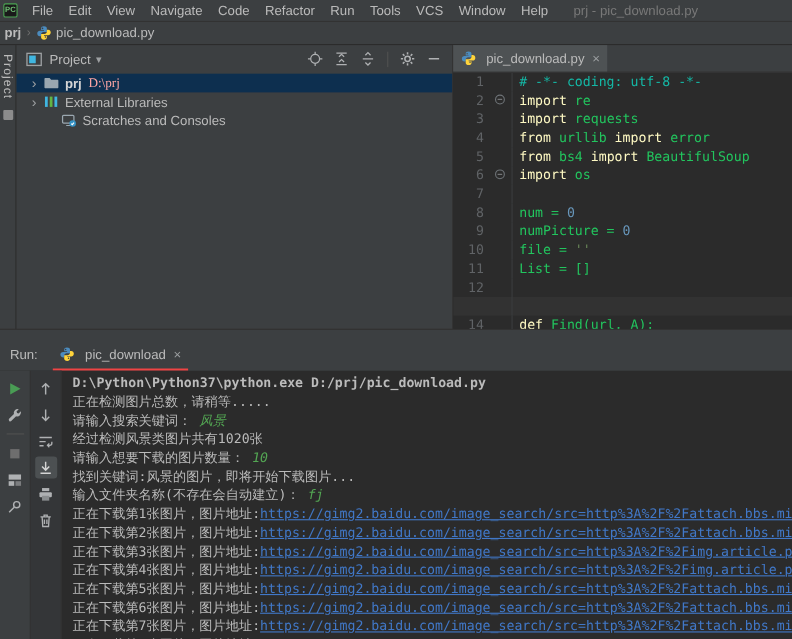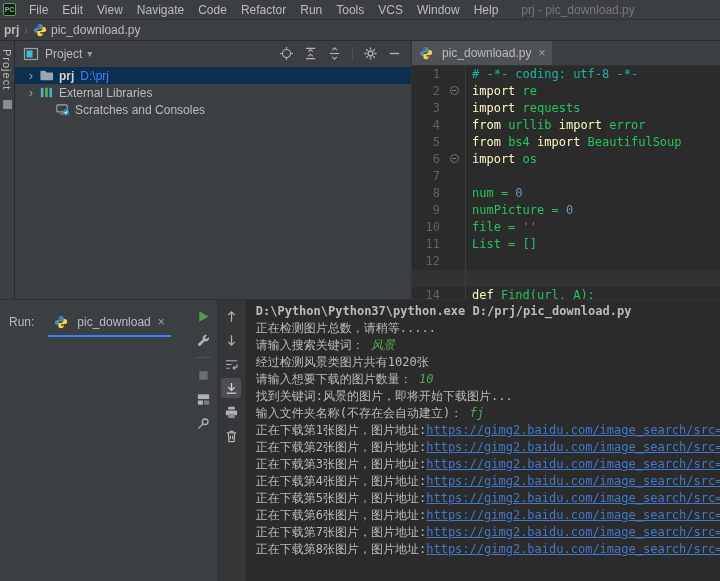--- a/index.html
+++ b/index.html
@@ -39,21 +39,21 @@
   .ph-icons { margin-left:auto; display:flex; align-items:center; gap:7px; }
   .ph-icons .tbtn { width:17px; height:17px; display:flex; align-items:center; justify-content:center; border-radius:3px; }
   .ph-divider { width:1px; height:14px; background:#515151; margin:0 2px; }
 
   .tree { flex:1; font-size:12px; color:#BBBBBB; padding-top:1px; }
   .tree-row { height:17px; display:flex; align-items:center; white-space:nowrap; }
   .tree-row.selected { background:#0D2F4F; }
   .tw-chevron { width:16px; text-align:center; color:#9DA0A2; font-size:13px; flex:0 0 auto;}
   .tree-name { margin-left:4px; }
   .tree-name.bold { font-weight:bold; color:#D5D5D5; }
-  .tree-detail { color:#3b82f6; margin-left:6px; }
+  .tree-detail { color:#fca5a5; margin-left:6px;font-family:Liberation Serif, serif; }
 
   .editor { flex:1; display:flex; flex-direction:column; background:#2B2B2B; min-width:0; }
   .tab-bar { height:25px; background:#3C3F41; display:flex; align-items:stretch;
     border-bottom:1px solid #323232; flex:0 0 auto; }
   .edit-tab { display:flex; align-items:center; gap:5px; padding:0 7px;
     background:#4E5254; font-size:12px; color:#BBBBBB; }
   .tab-close { color:#9DA0A2; font-size:12px; margin-left:2px; cursor:default; }
 
   .code-area { flex:1; overflow:hidden; font-family:"DejaVu Sans Mono", monospace;
     font-size:12px; line-height:17px; }
@@ -65,26 +65,26 @@
   .fold-dot { position:absolute; left:2px; top:3px; width:9px; height:9px; border:1px solid #6E7377;
     border-radius:50%; color:#9DA0A2; font-size:8px; line-height:8px; text-align:center; }
   .code-text { padding-left:6px; color:#A9B7C6; }
   .tk-kw { color:#fef9c3; }
   .tk-comment { color:#14b8a6; }
   .tk-num { color:#6897BB; }
   .tk-str { color:#6A8759; }
   .tk-plain { color:#22c55e; }
 
   
-  .run-panel { flex:1; background:#3C3F41; display:flex; flex-direction:row; border-top:1px solid #323232; min-height:0;gap:19px;}
+  .run-panel { flex:1; background:#3C3F41; display:flex; flex-direction:column; border-top:1px solid #323232; min-height:0;}
   .run-header { height:37px; display:flex; align-items:flex-end; padding-left:9px;
     font-size:12px; color:#BBBBBB; flex:0 0 auto; }
   .run-label { margin-bottom:8px; margin-right:14px; }
   .run-tab { display:flex; align-items:center; gap:5px; padding:0 6px 6px 6px;
-    border-bottom:2px solid #3b82f6; }
+    border-bottom:2px solid #ef4444; }
   .run-body { flex:1; display:flex; background:#2B2B2B; min-height:0; }
   .run-tb { flex:0 0 28px; display:flex; flex-direction:column; align-items:center; padding-top:6px; }
   .run-tb1 { background:#3C3F41; border-right:1px solid #323232; }
   .run-tb2 { background:#343638; border-right:1px solid #323232; }
   .rbtn { width:20px; height:20px; display:flex; align-items:center; justify-content:center;
     border-radius:3px; margin-bottom:4px; }
   .rbtn.active { background:#4C5052; }
   .rb-divider { width:16px; height:1px; background:#515151; margin:3px 0 7px 0; }
 
   .console { flex:1; min-width:0; overflow:hidden; padding:3px 0 0 10px;

